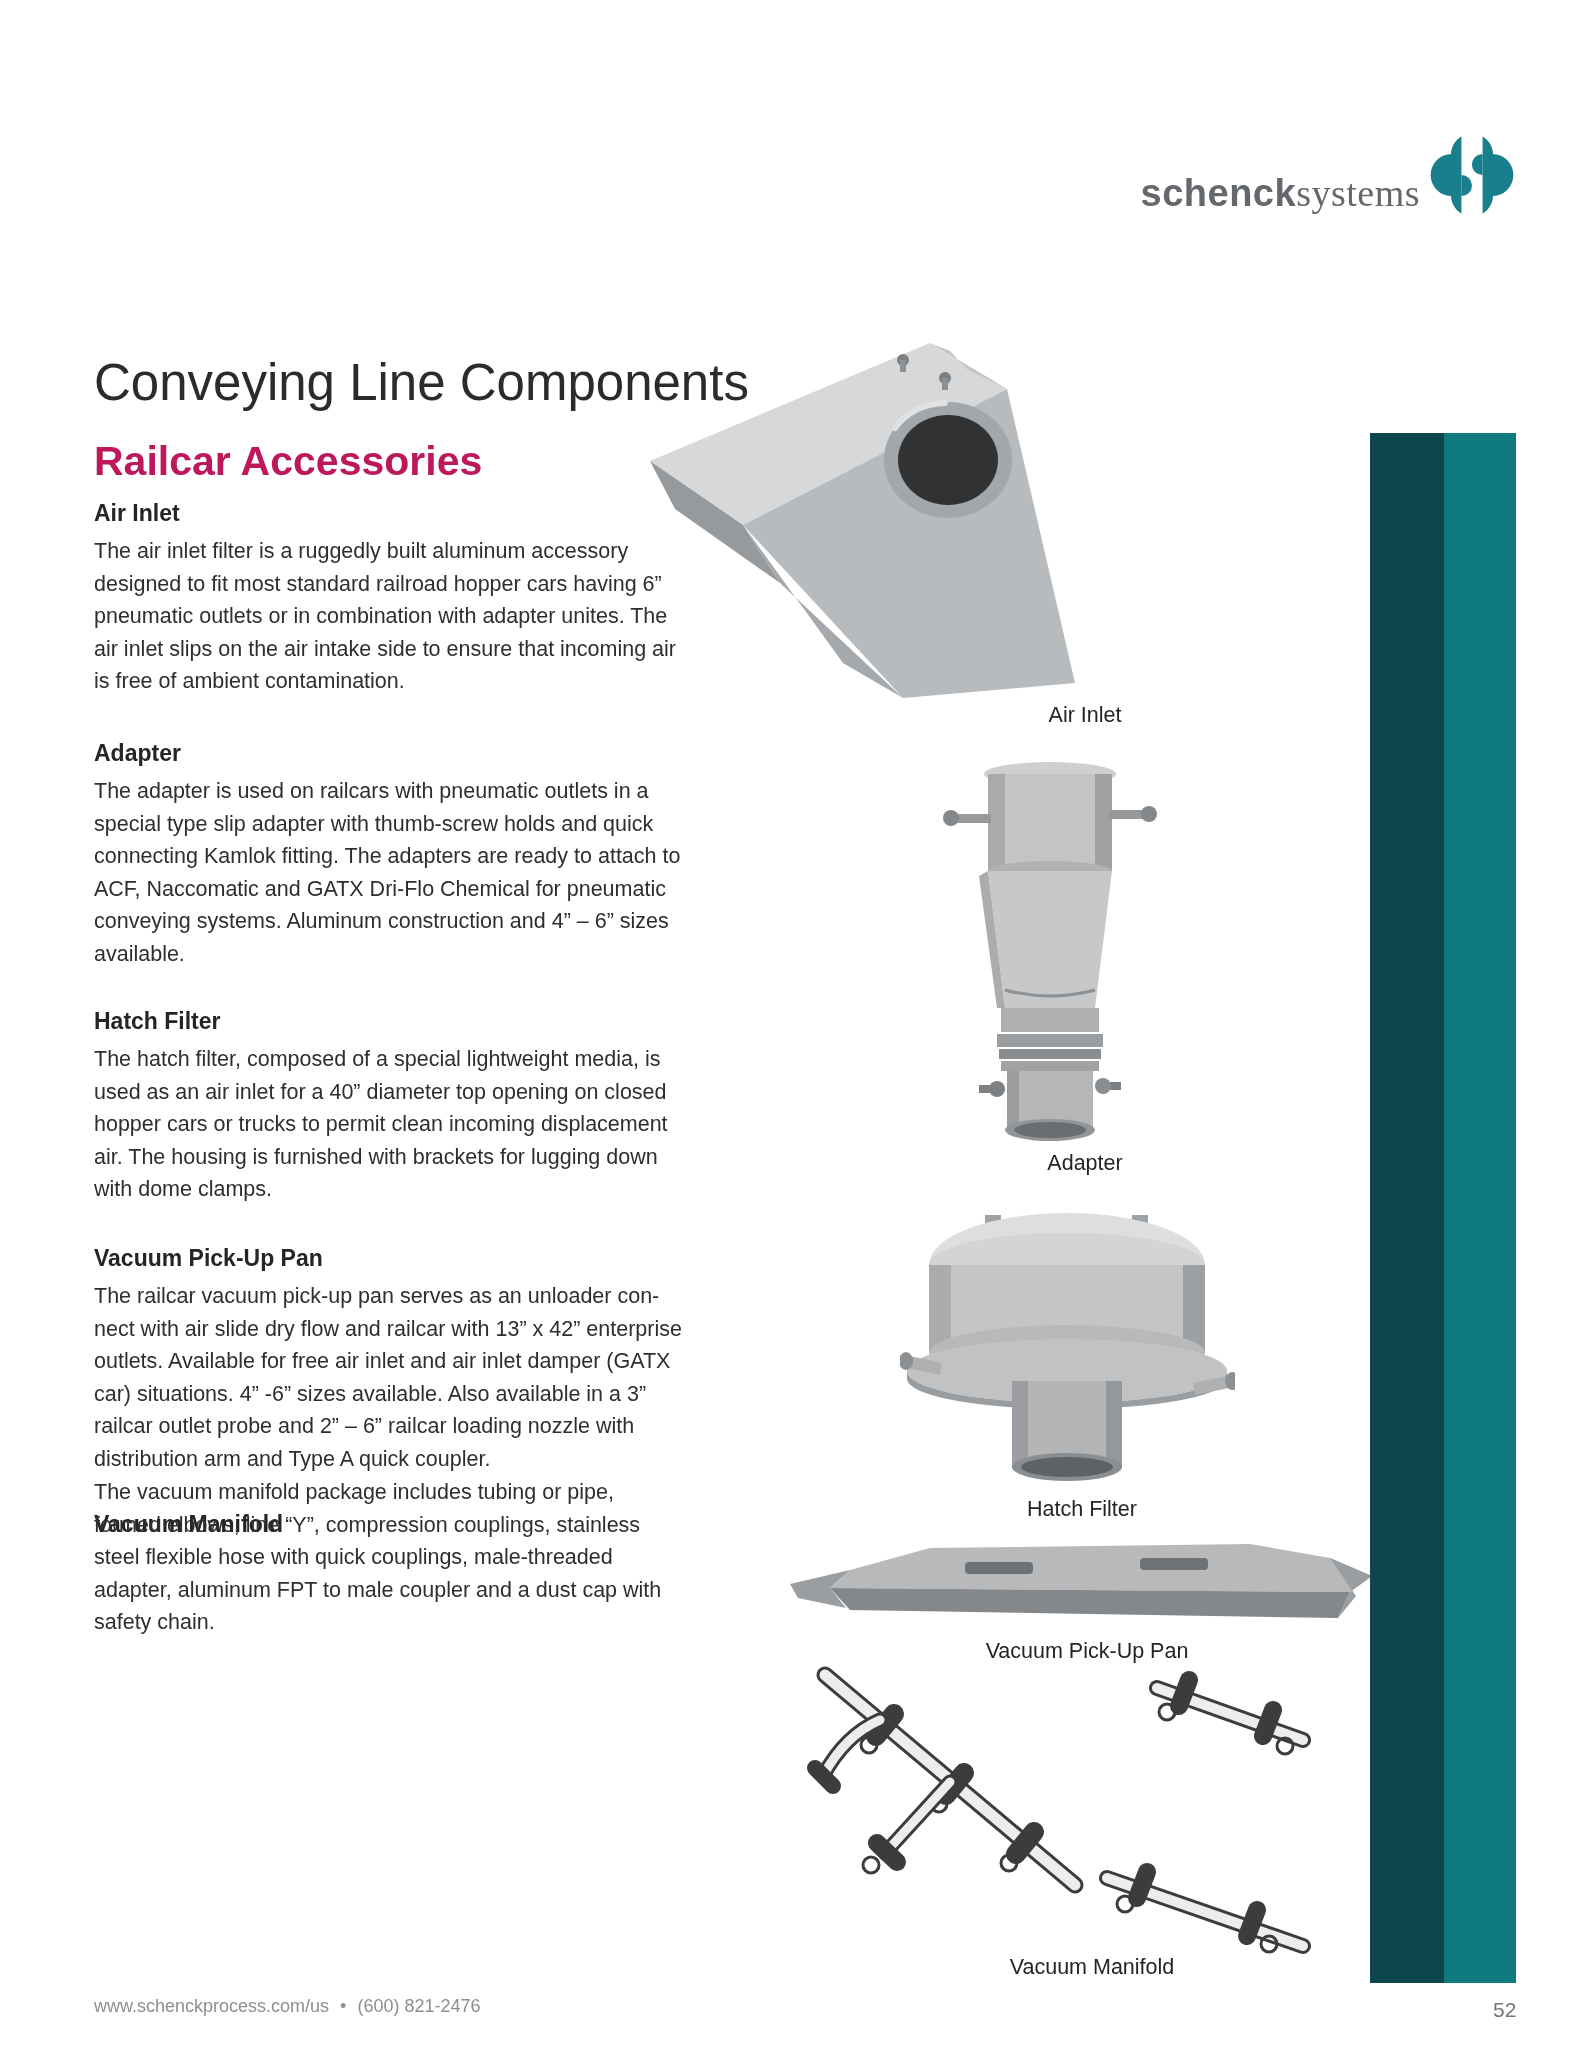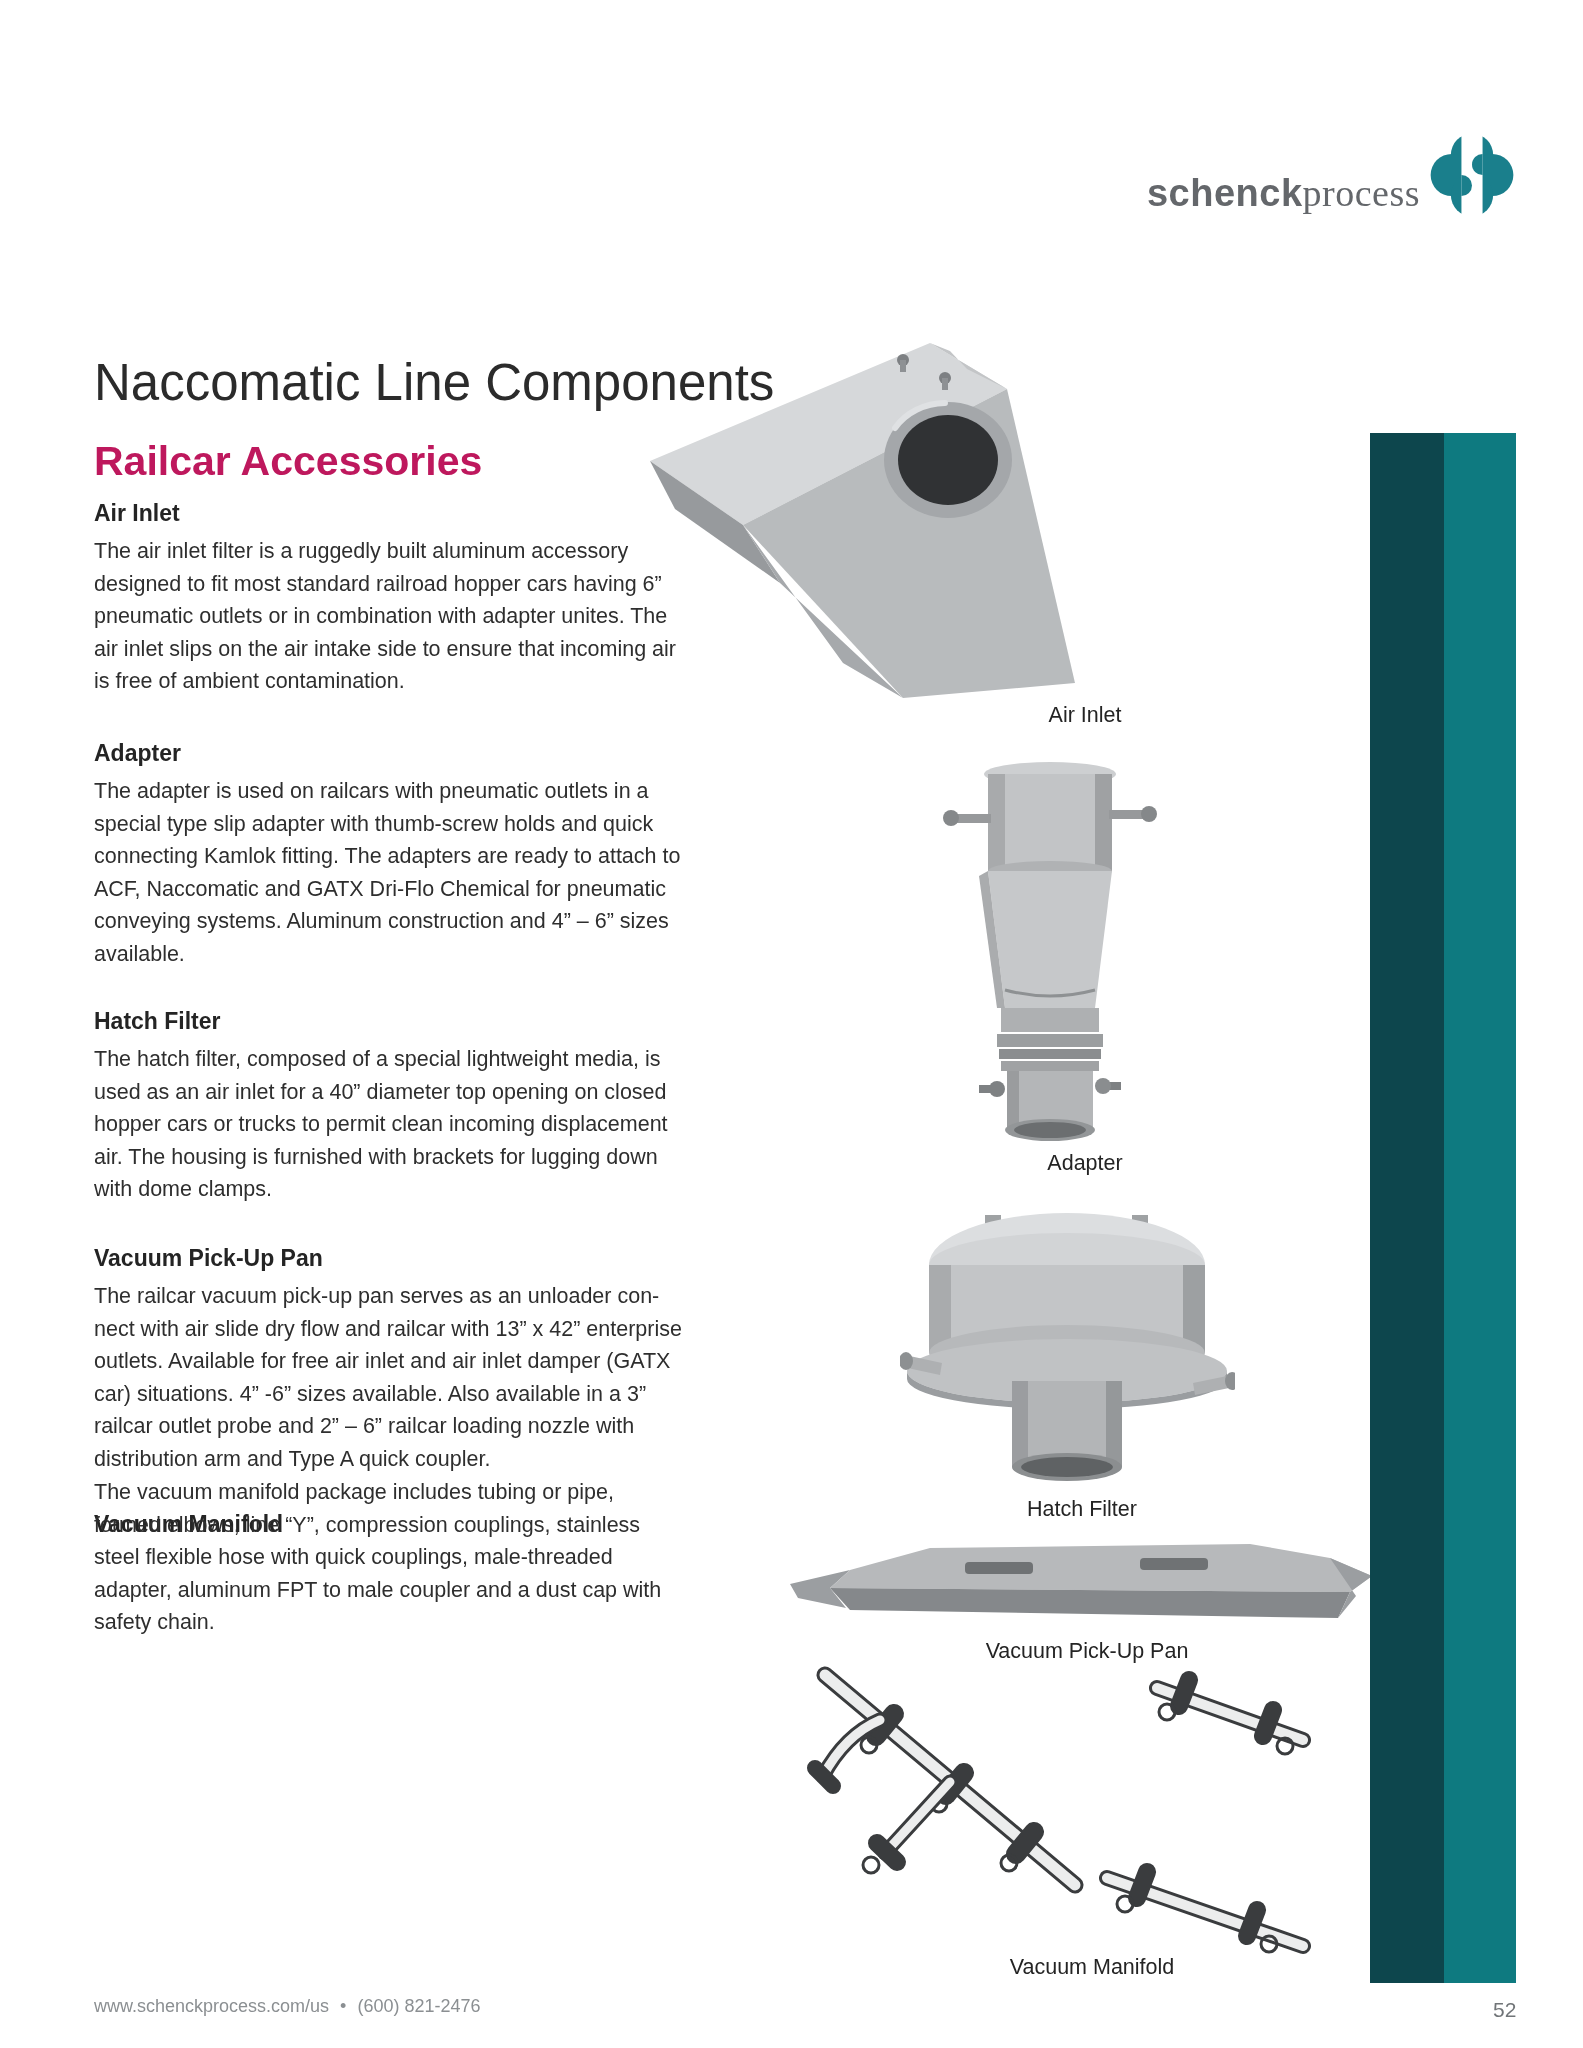--- a/index.html
+++ b/index.html
@@ -40,34 +40,34 @@
   .footer span{margin-right:6px;}
   .pagenum{position:absolute; left:1493px; top:1998px; font-size:21px; color:#717578;}
 </style>
 </head>
 <body>
 
 <div class="page">
 
   <div class="logo">
     <div class="wordmark">
-      <span class="wm-bold">schenck</span><span class="wm-serif">process</span>
+      <span class="wm-bold">schenck</span><span class="wm-serif">systems</span>
     </div>
     <svg width="90" height="88" viewBox="0 0 100 100">
       <circle cx="50" cy="27" r="24" fill="#1a7f8c"></circle>
       <circle cx="27" cy="50" r="24" fill="#1a7f8c"></circle>
       <circle cx="73" cy="50" r="24" fill="#1a7f8c"></circle>
       <circle cx="50" cy="73" r="24" fill="#1a7f8c"></circle>
       <rect x="38" y="1" width="24" height="98" fill="#ffffff"></rect>
       <path d="M62,26 A12,12 0 0 0 62,50 Z" fill="#1a7f8c"></path>
       <path d="M38,50 A12,12 0 0 1 38,74 Z" fill="#1a7f8c"></path>
     </svg>
   </div>
 
-  <div class="title">Naccomatic Line Components</div>
+  <div class="title">Conveying Line Components</div>
   <div class="subtitle">Railcar Accessories</div>
 
   <div class="sec-head h1">Air Inlet</div>
   <div class="sec-body b1">The air inlet filter is a ruggedly built aluminum accessory
 designed to fit most standard railroad hopper cars having 6”
 pneumatic outlets or in combination with adapter unites. The
 air inlet slips on the air intake side to ensure that incoming air
 is free of ambient contamination.</div>
 
   <div class="sec-head h2">Adapter</div>

